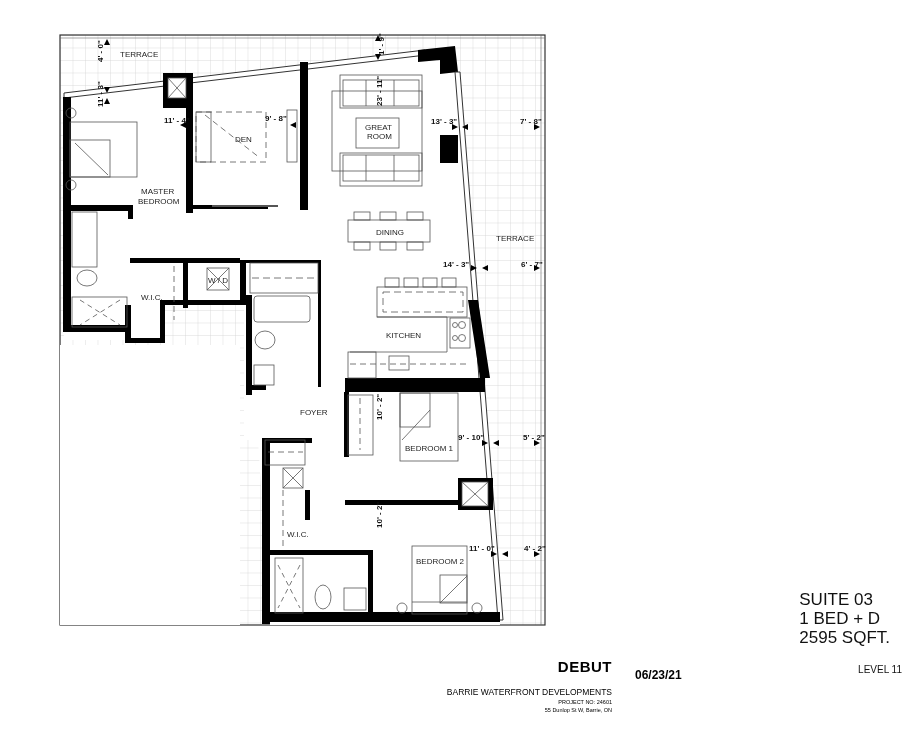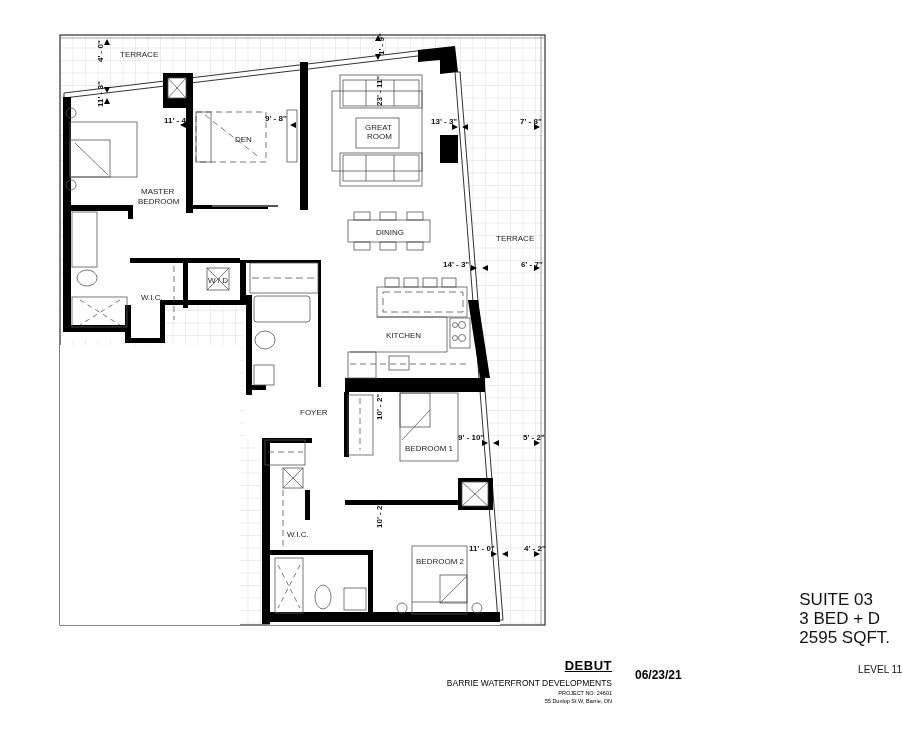--- a/index.html
+++ b/index.html
@@ -4,22 +4,22 @@
 <style>
   html,body{margin:0;padding:0;background:#ffffff;}
   body{width:902px;height:732px;position:relative;overflow:hidden;font-family:"Liberation Sans",sans-serif;color:#000;}
   #plan{position:absolute;left:0;top:0;width:902px;height:732px;}
   .lbl{font-family:"Liberation Sans",sans-serif;font-size:8px;fill:#222;}
   .dim{font-family:"Liberation Sans",sans-serif;font-size:8px;font-weight:bold;fill:#111;}
   .suite{position:absolute;right:12px;top:590px;text-align:left;font-size:17px;line-height:19px;color:#111;}
   .suite div{white-space:nowrap;}
   .level{position:absolute;right:0;top:664px;font-size:10px;color:#111;}
   .brand{position:absolute;left:400px;top:658px;width:212px;text-align:right;}
-  .brand .name{font-size:13px;font-weight:bold;letter-spacing:.5px;text-decoration:underline;}
-  .brand .dev{font-size:8.5px;margin-top:5px;}
+  .brand .name{font-size:15px;font-weight:bold;letter-spacing:.5px;}
+  .brand .dev{font-size:8.5px;margin-top:12px;}
   .brand .proj{font-size:5.5px;margin-top:2px;}
   .brand .addr{font-size:5.5px;margin-top:2px;}
   .date{position:absolute;left:635px;top:668px;font-size:12px;font-weight:bold;}
 </style>
 </head>
 <body>
 
 <svg id="plan" viewBox="0 0 902 732" xmlns="http://www.w3.org/2000/svg">
   <defs>
     <pattern id="grid" width="12.5" height="12.5" patternUnits="userSpaceOnUse" x="60" y="35">
@@ -258,21 +258,21 @@
       <polygon points="502,554 508,551 508,557"></polygon>
     <polygon points="540,554 534,551 534,557"></polygon>
     <polygon points="180,125 186,122 186,128"></polygon>
       <polygon points="290,125 296,122 296,128"></polygon>
     <polygon points="302,125 308,122 308,128"></polygon>
   </g>
 </svg>
 
 <div class="suite">
   <div>SUITE 03</div>
-  <div>3 BED + D</div>
+  <div>1 BED + D</div>
   <div>2595 SQFT.</div>
 </div>
 <div class="level">LEVEL 11</div>
 
 <div class="brand">
   <div class="name">DEBUT</div>
   <div class="dev">BARRIE WATERFRONT DEVELOPMENTS</div>
   <div class="proj">PROJECT NO: 24601</div>
   <div class="addr">55 Dunlop St W, Barrie, ON</div>
 </div>

